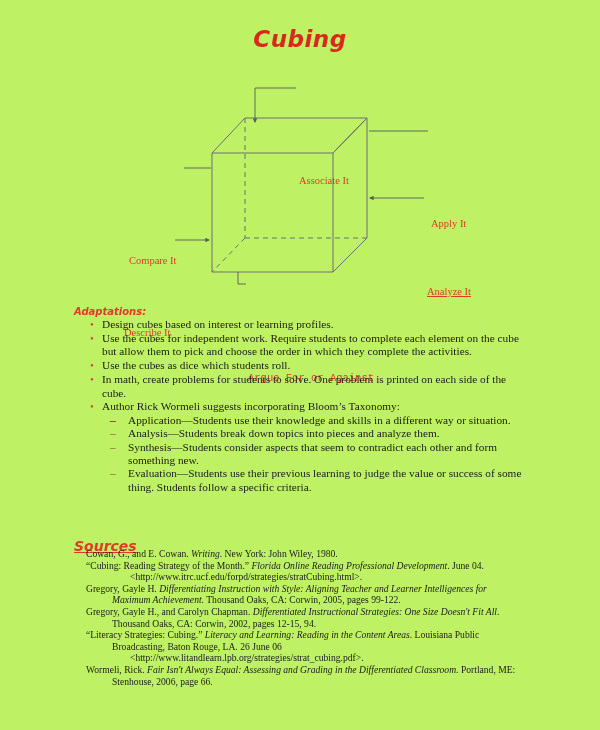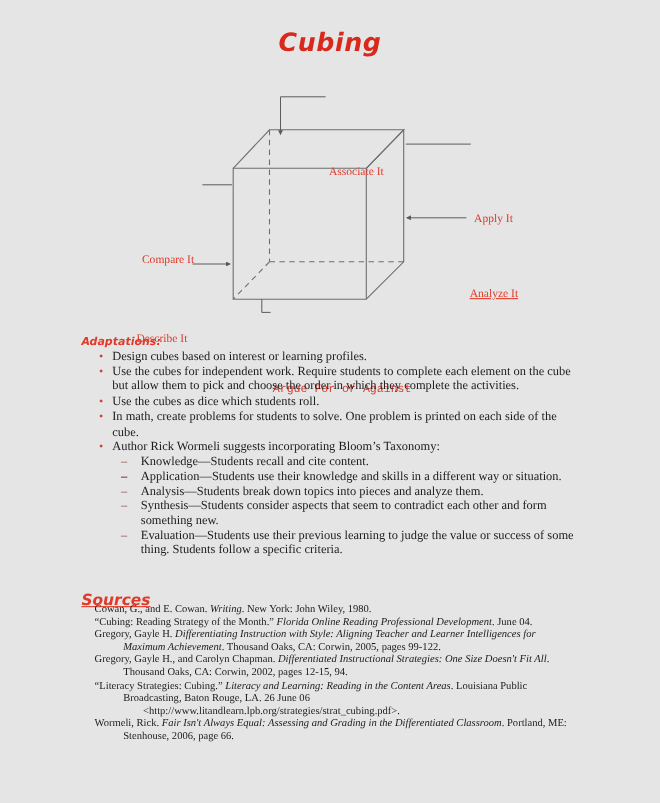--- a/index.html
+++ b/index.html
@@ -12,21 +12,21 @@
     height: 730px;
     position: relative;
     font-family: "Liberation Serif", serif;
     color: #1b1b1b;
     overflow: hidden;
   }
   .page {
     position: relative;
     width: 600px;
     height: 730px;
-    background: #e5e5e5;
+    background: #bef264;
   }
 
   
   .doc-title {
     position: absolute;
     top: 26px;
     left: 0;
     width: 600px;
     text-align: center;
     font-family: "DejaVu Sans", sans-serif;
@@ -47,20 +47,21 @@
   }
   .diagram svg {
     display: block;
   }
   .cube-label {
     position: absolute;
     font-family: "Liberation Serif", serif;
     font-size: 10.5px;
     color: #e03a2a;
     white-space: nowrap;
+    margin-top: 24px;
   }
   .lbl-associate { left: 299px; top: 81px; }
   .lbl-apply     { left: 431px; top: 124px; }
   .lbl-compare   { left: 129px; top: 161px; }
   .lbl-analyze   { left: 427px; top: 192px; text-decoration: underline; }
   .lbl-describe  { left: 124px; top: 233px; }
   .lbl-argue     { left: 248px; top: 278px; font-family: Liberation Mono, monospace; }
 
   
   .section-heading {
@@ -205,37 +206,37 @@
   <div class="section-heading adaptations-heading">Adaptations:</div>
 
   <div class="body-block">
     <ul class="bullets">
       <li><span class="bullet-dot">•</span><span>Design cubes based on interest or learning profiles.</span></li>
       <li><span class="bullet-dot">•</span><span>Use the cubes for independent work. Require students to complete each element on the cube but allow them to pick and choose the order in which they complete the activities.</span></li>
       <li><span class="bullet-dot">•</span><span>Use the cubes as dice which students roll.</span></li>
       <li><span class="bullet-dot">•</span><span>In math, create problems for students to solve. One problem is printed on each side of the cube.</span></li>
       <li><span class="bullet-dot">•</span><span>Author Rick Wormeli suggests incorporating Bloom’s Taxonomy:</span>
         <ul class="dashes">
-          <li><span class="dash-mark">–</span><span>Knowledge—Students recall and cite content.</span></li>
+          <li><span class="dash-mark">–</span></li>
           <li><span class="dash-mark">–</span></li>
           <li><span class="dash-mark">–</span><span>Application—Students use their knowledge and skills in a different way or situation.</span></li>
           <li><span class="dash-mark">–</span><span>Analysis—Students break down topics into pieces and analyze them.</span></li>
           <li><span class="dash-mark">–</span><span>Synthesis—Students consider aspects that seem to contradict each other and form something new.</span></li>
           <li><span class="dash-mark">–</span><span>Evaluation—Students use their previous learning to judge the value or success of some thing. Students follow a specific criteria.</span></li>
         </ul>
       </li>
     </ul>
   </div>
 
   <div class="section-heading sources-heading">Sources</div>
 
   <div class="sources">
     <p class="citation"><span>Cowan, G., and E. Cowan. </span><i>Writing</i><span>. New York: John Wiley, 1980.</span></p>
 
-    <p class="citation"><span>“Cubing: Reading Strategy of the Month.” </span><i>Florida Online Reading Professional Development</i><span>. June 04.</span></p>
+    <p class="citation"><span>“Cubing: Reading Strategy of the Month.” </span><i>Florida Online Reading Professional Development</i><span>. June 04.</span><span class="cont2">&lt;http://www.itrc.ucf.edu/forpd/strategies/stratCubing.html&gt;.</span></p>
 
     <p class="citation"><span>Gregory, Gayle H. </span><i>Differentiating Instruction with Style: Aligning Teacher and Learner Intelligences for Maximum Achievement</i><span>. Thousand Oaks, CA: Corwin, 2005, pages 99-122.</span></p>
 
     <p class="citation"><span>Gregory, Gayle H., and Carolyn Chapman. </span><i>Differentiated Instructional Strategies: One Size Doesn't Fit All</i><span>. Thousand Oaks, CA: Corwin, 2002, pages 12-15, 94.</span></p>
 
     <p class="citation"><span>“Literacy Strategies: Cubing.” </span><i>Literacy and Learning: Reading in the Content Areas</i><span>. Louisiana Public Broadcasting, Baton Rouge, LA. 26 June 06</span><span class="cont2">&lt;http://www.litandlearn.lpb.org/strategies/strat_cubing.pdf&gt;.</span></p>
 
     <p class="citation"><span>Wormeli, Rick. </span><i>Fair Isn't Always Equal: Assessing and Grading in the Differentiated Classroom</i><span>. Portland, ME: Stenhouse, 2006, page 66.</span></p>
   </div>
 

